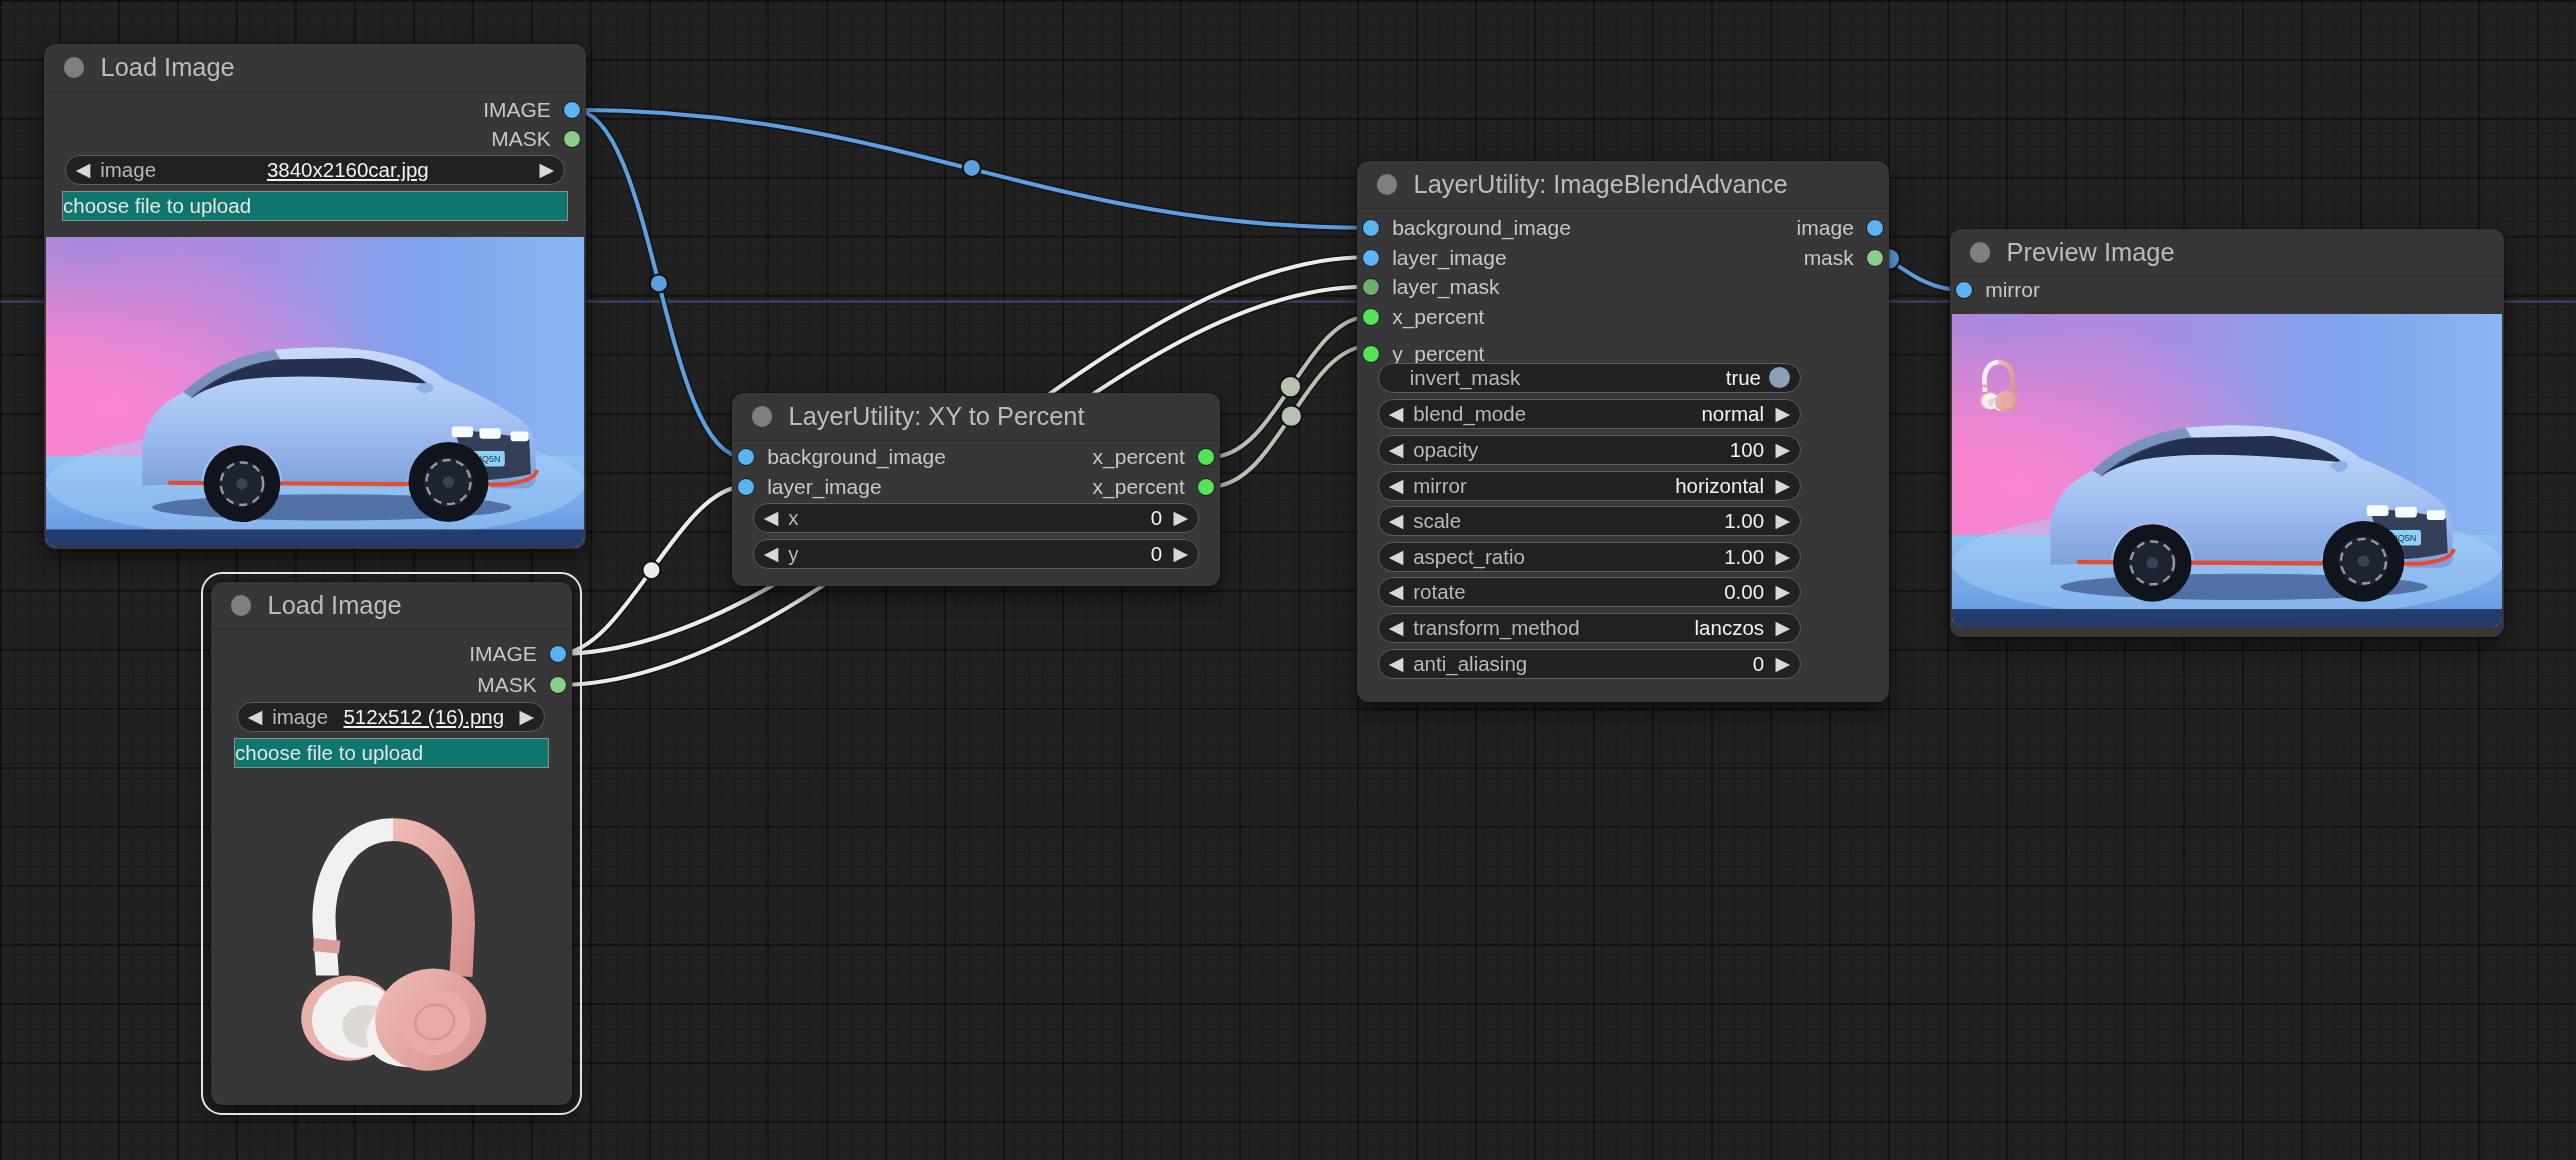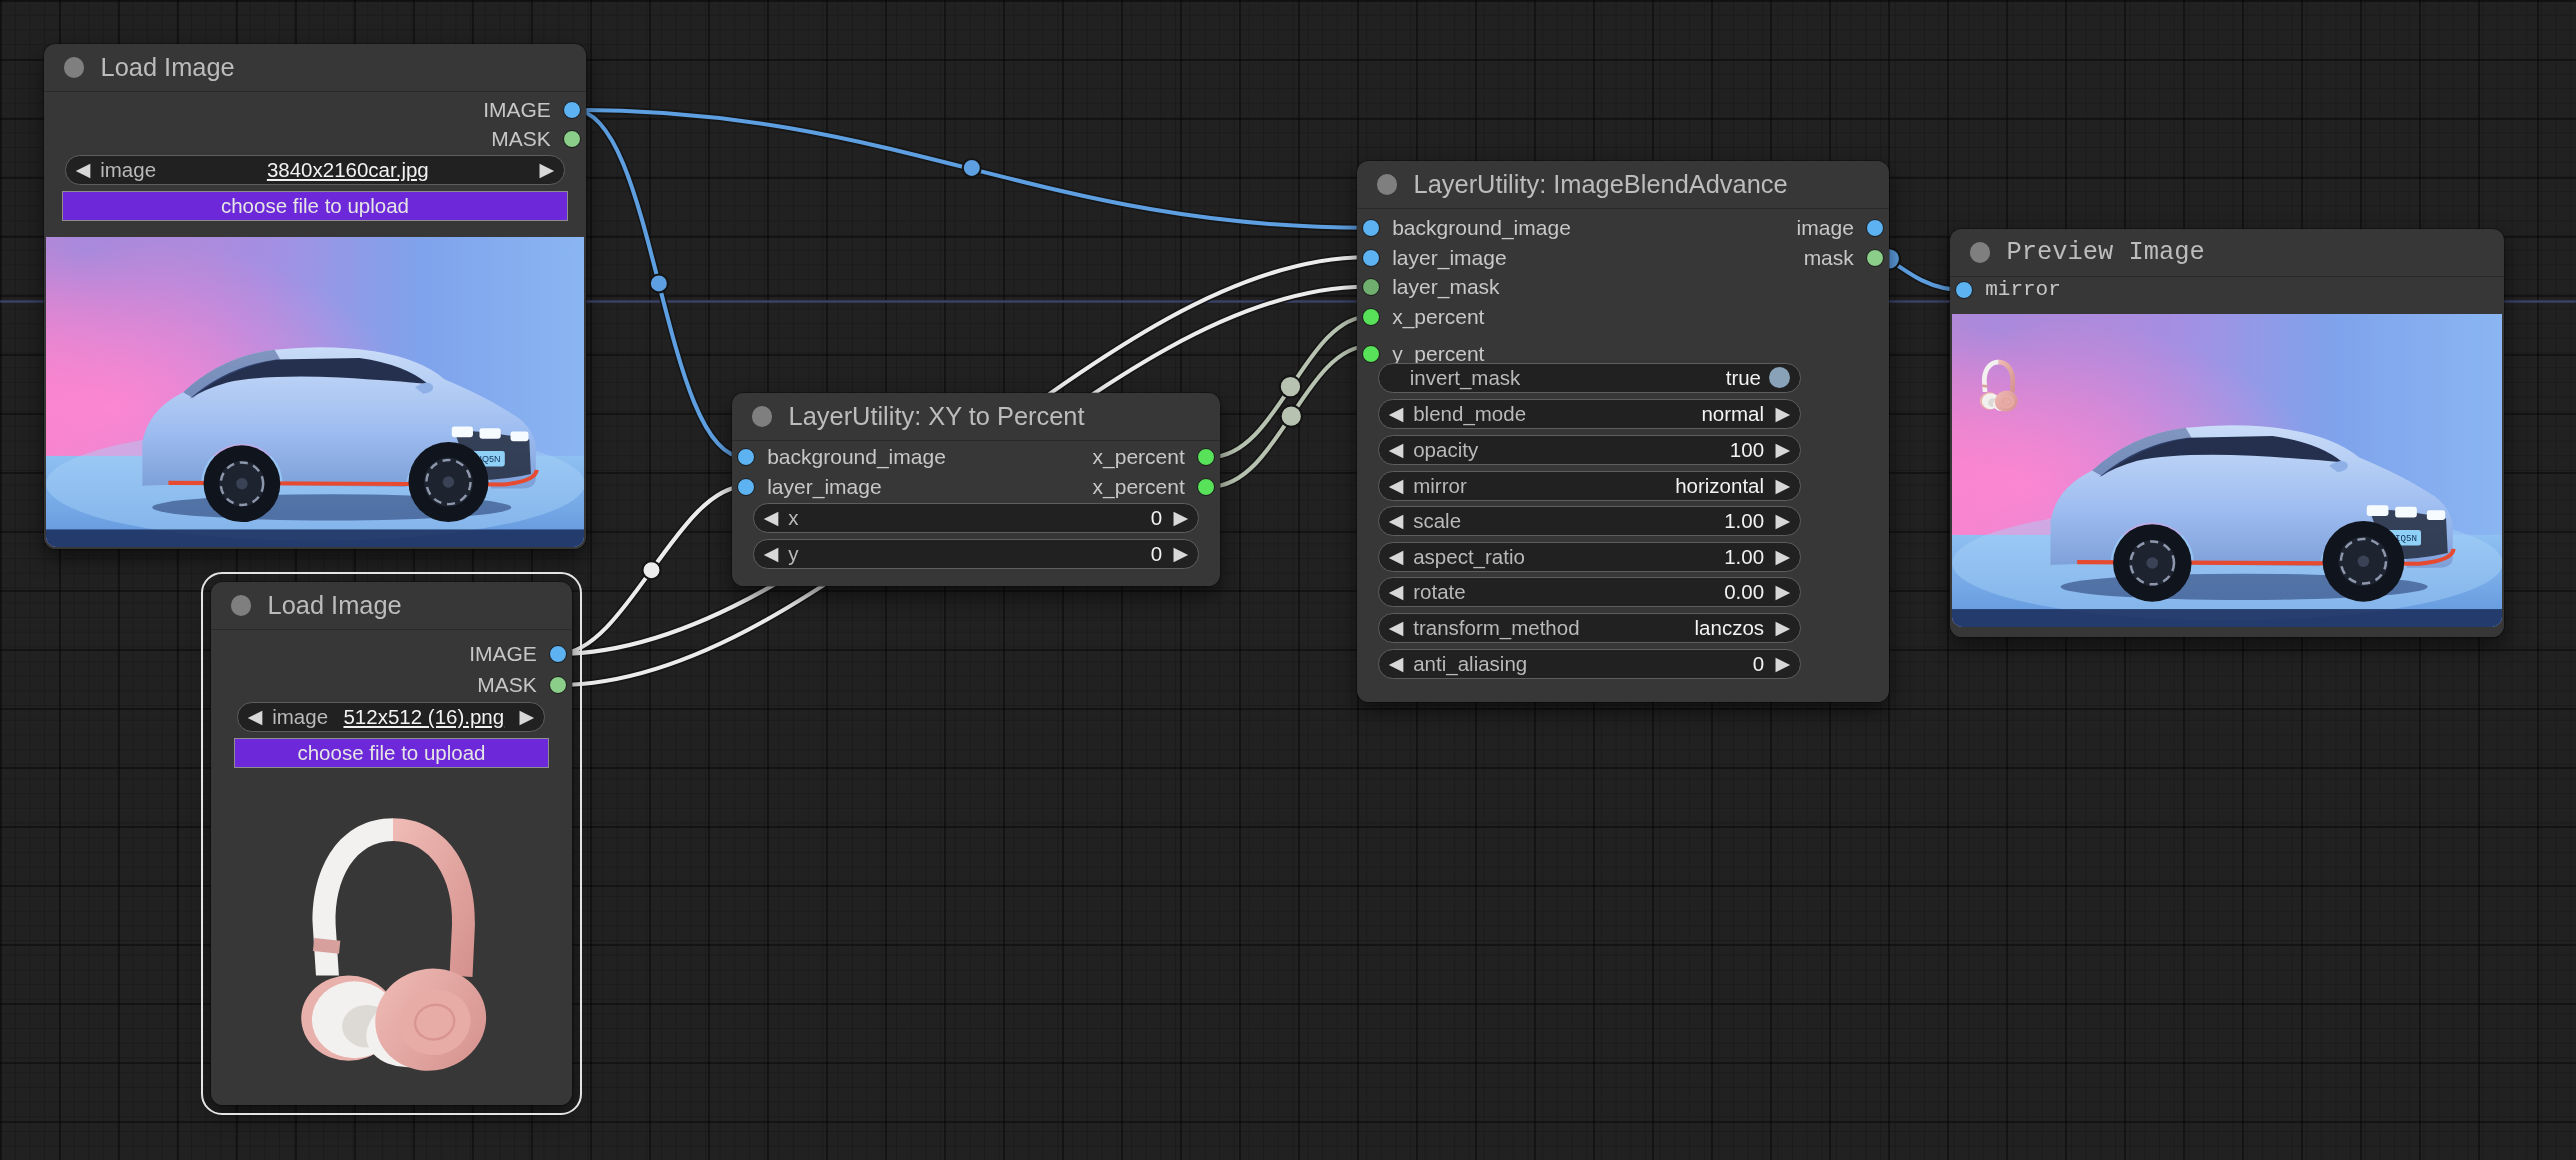--- a/index.html
+++ b/index.html
@@ -50,22 +50,22 @@
     position:absolute;height:29.5px;border-radius:14.7px;background:#212121;
     border:1.6px solid #5e5e5e;box-sizing:border-box;display:flex;align-items:center;
     padding:0 9.8px;font-size:20.5px;
   }
   .arrow{color:#d8d8d8;font-size:19px;line-height:1;flex:0 0 auto;}
   .pill .lbl{color:#b9b9b9;margin-left:9.8px;}
   .pill .val{margin-left:auto;color:#f2f2f2;margin-right:11.5px;}
   .pill .val.mid{flex:1;text-align:center;margin:0 6.6px;text-decoration:underline;}
   .pill .toggle-knob{width:21px;height:21px;border-radius:50%;background:#8aa2b8;flex:0 0 auto;margin-left:4.9px;}
   .upload-btn{
-    position:absolute;height:29.5px;background:#6d28d9;border:1.6px solid #8e8e8e;
-    box-sizing:border-box;display:flex;align-items:center;justify-content:center;
+    position:absolute;height:29.5px;background:#0f766e;border:1.6px solid #8e8e8e;
+    box-sizing:border-box;display:flex;align-items:center;justify-content:flex-start;
     color:#e5e5e5;font-size:20.5px;
   }
   .img-area{position:absolute;left:1.6px;right:1.6px;overflow:hidden;border-radius:0 0 10.7px 10.7px;}
   .img-area svg{width:100%;height:100%;display:block;}
   .hp-box{position:absolute;}
   .hp-box svg{width:100%;height:100%;display:block;}
 </style>
 </head>
 <body>
 
@@ -352,21 +352,21 @@
       <span class="arrow">▶</span>
     </div>
     <div class="pill" style="top:488px;left:21px;width:423px;">
       <span class="arrow">◀</span>
       <span class="lbl">anti_aliasing</span>
       <span class="val">0</span>
       <span class="arrow">▶</span>
     </div>
   </div>
 
-  <div class="node" style="left:1950px;top:229px;width:554px;height:408px;font-family:Liberation Mono, monospace;">
+  <div class="node" style="left:1950px;top:229px;width:554px;height:408px;">
     <div class="titlebar">
       <span class="collapse-dot"></span>
       <span>Preview Image</span>
     </div>
     <div class="port in" style="top:46px">
       <span class="dot" style="background:#5db2f2"></span>
       <span class="plabel">mirror</span>
     </div>
     <div class="img-area" style="top:85px;bottom:9.8px;">
       <svg viewBox="0 0 676 382" preserveAspectRatio="none">

